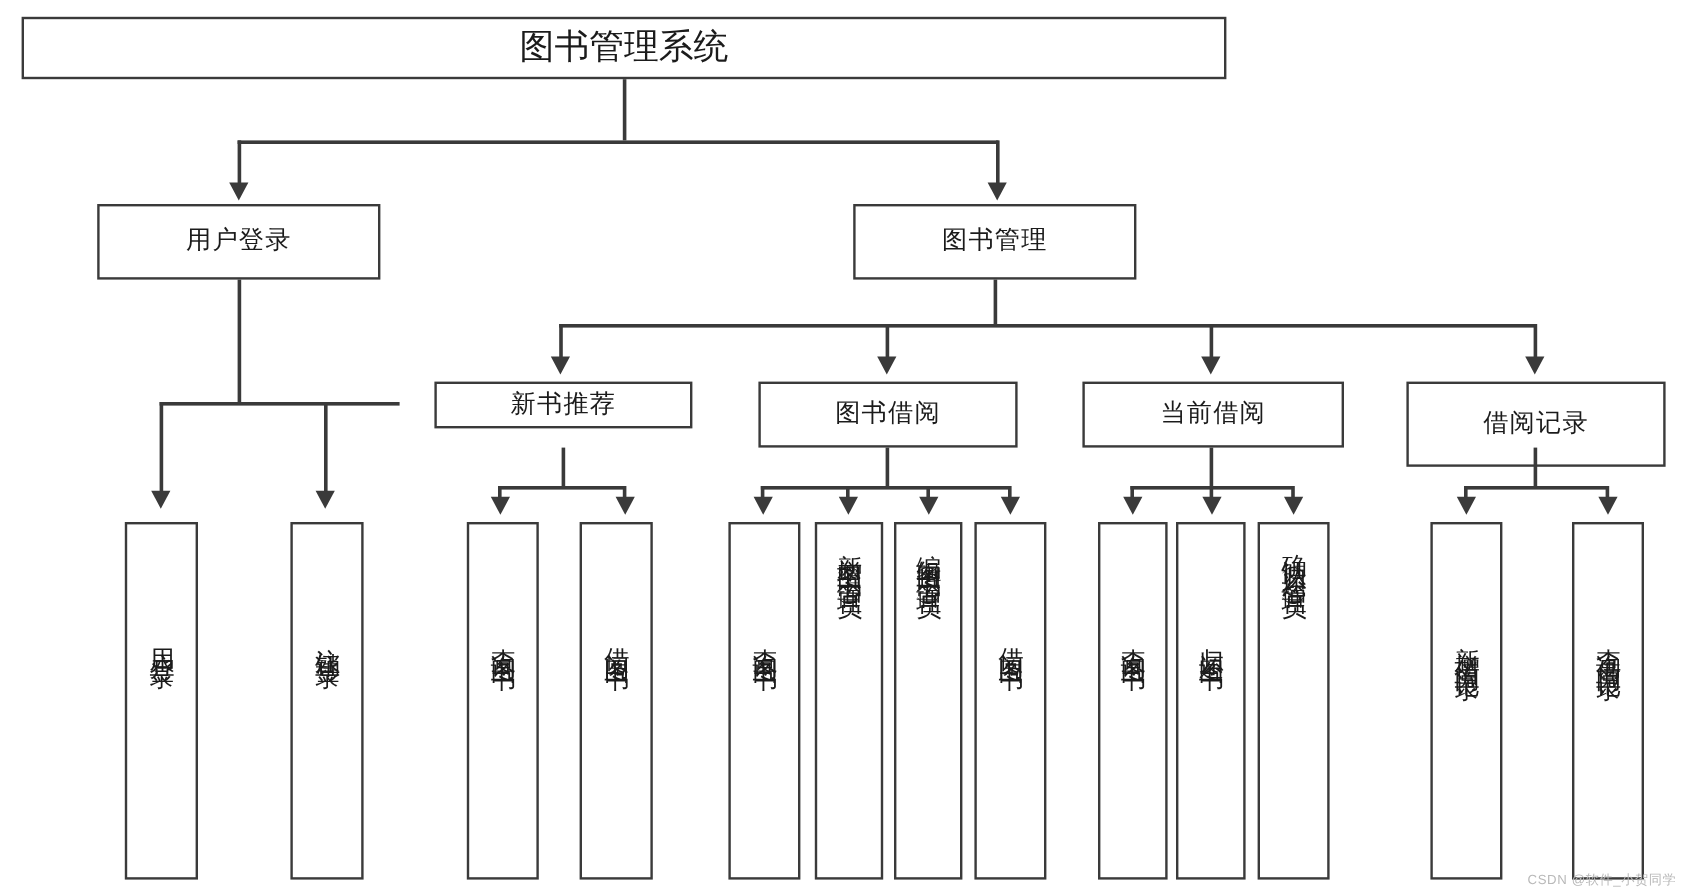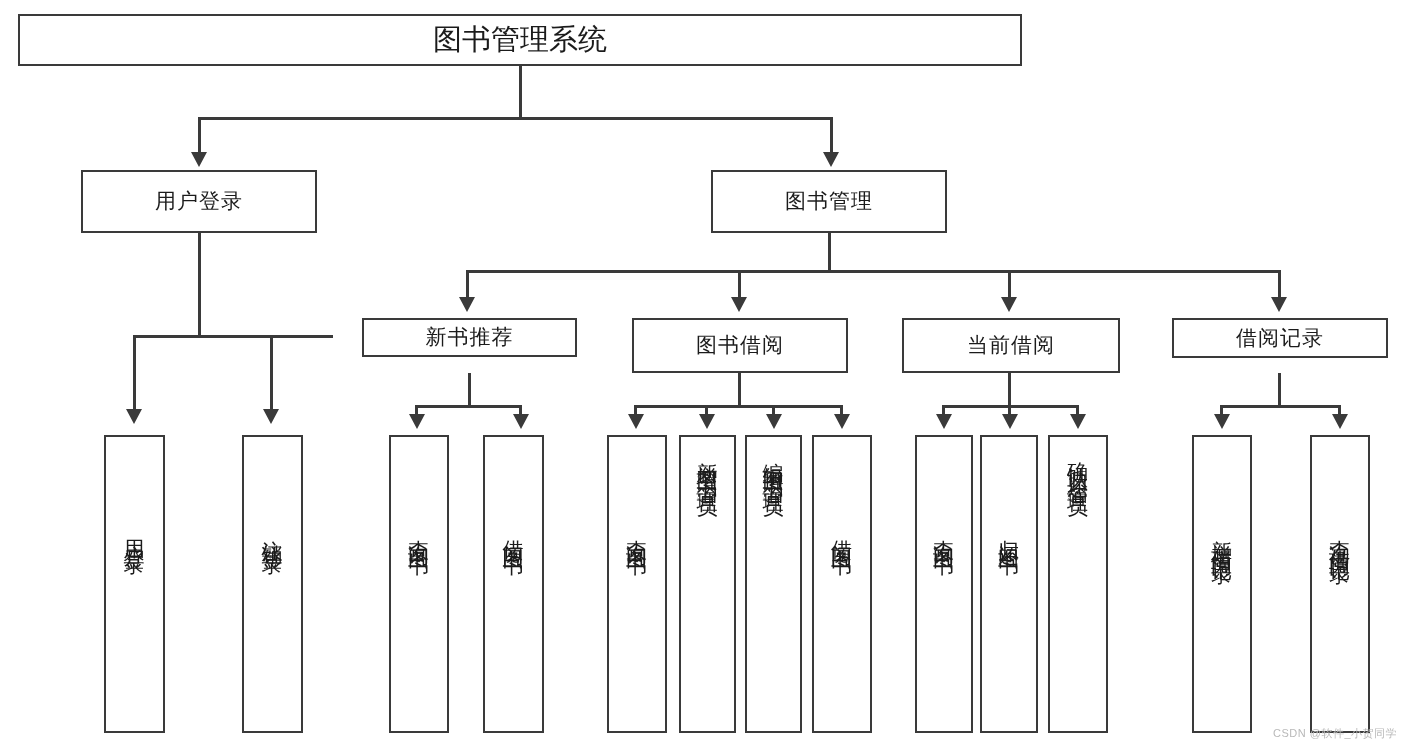--- a/index.html
+++ b/index.html
@@ -122,21 +122,21 @@
 
   <div class="node horiz" style="left:362px; top:318px; width:215px; height:39px;">
     <span>新书推荐</span>
   </div>
   <div class="node horiz" style="left:632px; top:318px; width:216px; height:55px;">
     <span>图书借阅</span>
   </div>
   <div class="node horiz" style="left:902px; top:318px; width:218px; height:55px;">
     <span>当前借阅</span>
   </div>
-  <div class="node horiz" style="left:1172px; top:318px; width:216px; height:40px;">
+  <div class="node horiz" style="left:1172px; top:318px; width:216px; height:71px;">
     <span>借阅记录</span>
   </div>
 
   <div class="edge v" style="left:468px; top:373px; height:32px;"></div>
   <div class="edge h" style="left:415px; top:405px; width:106px;"></div>
   <div class="edge v" style="left:415px; top:405px; height:12px;"></div>
   <div class="arrow" style="left:409px; top:414px;"></div>
   <div class="edge v" style="left:519px; top:405px; height:12px;"></div>
   <div class="arrow" style="left:513px; top:414px;"></div>
 

